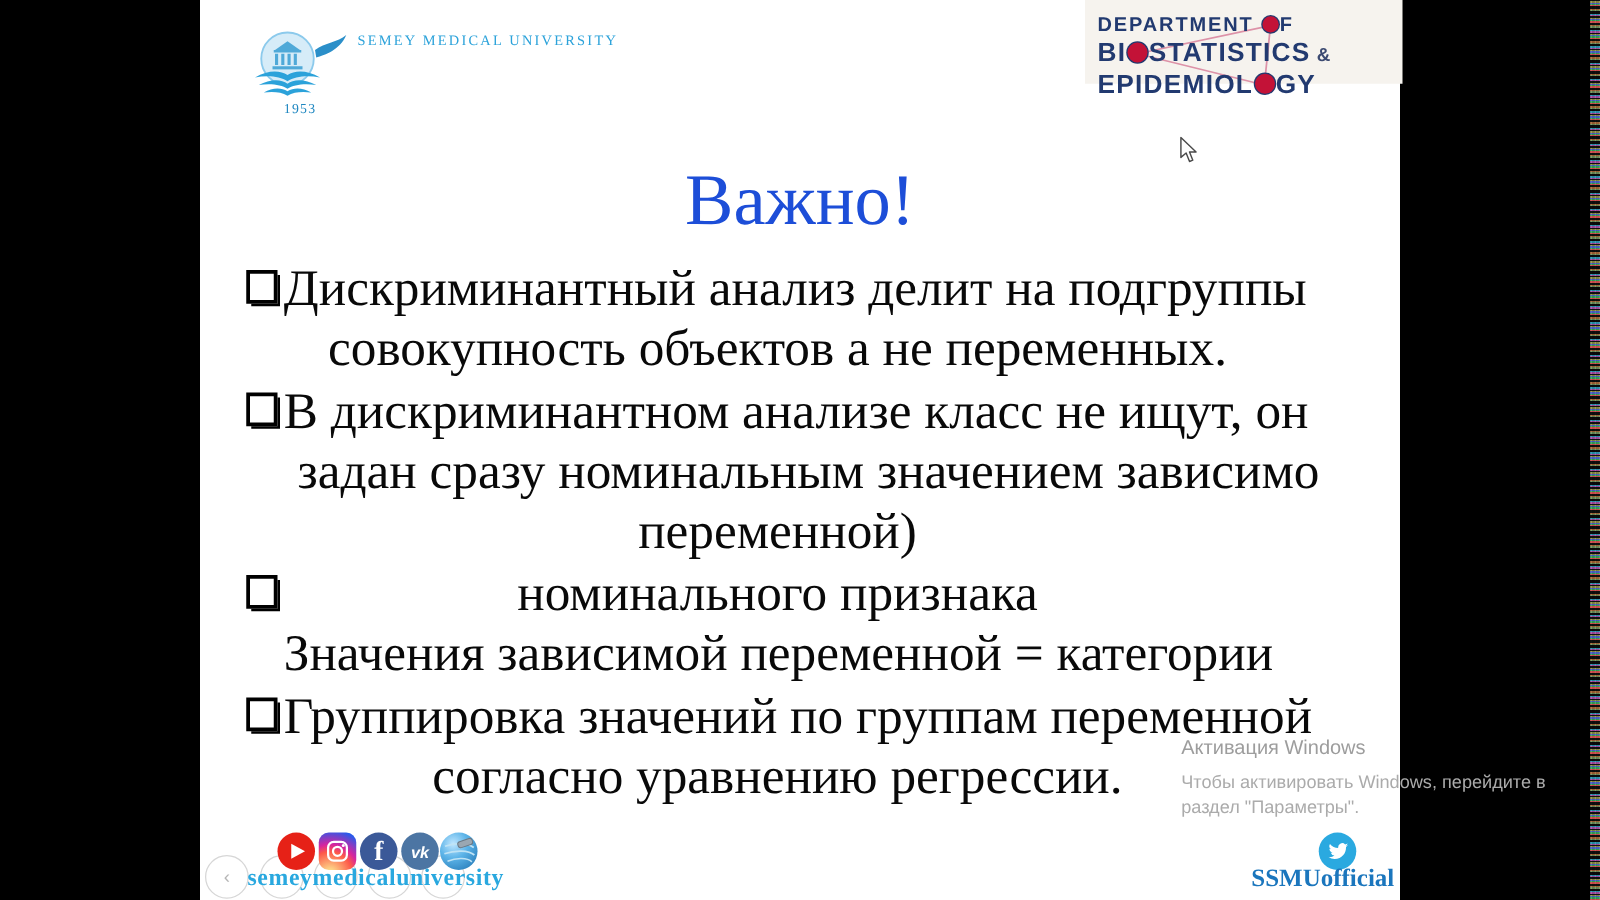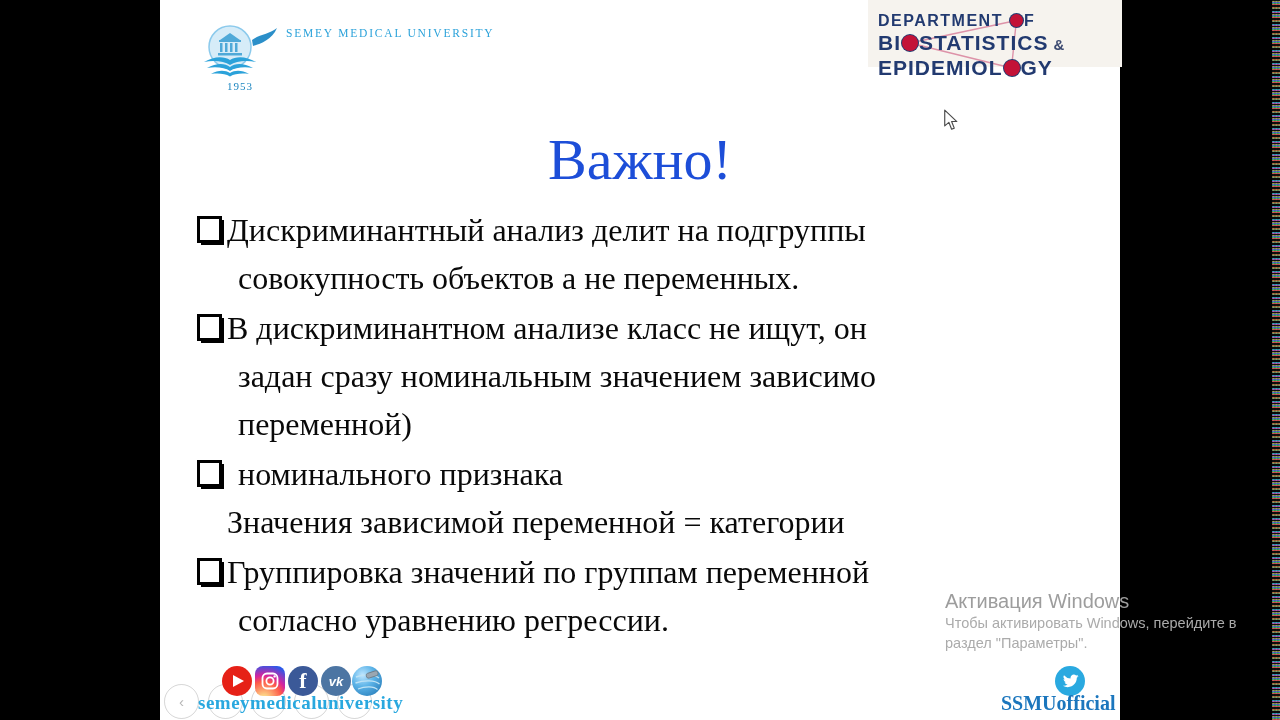--- a/index.html
+++ b/index.html
@@ -42,21 +42,21 @@
   .node-lg{width:16px;height:16px;margin:0 1px -1px 1px;}
   #dept-amp{font-size:15px;font-weight:bold;color:#3c4a71;margin-left:5px;}
   #dept-net{position:absolute;left:0;top:0;width:254px;height:95px;z-index:0;}
 
   
   #slide-title{position:absolute;left:0;top:118px;width:100%;text-align:center;
                font-size:58px;line-height:84px;color:#1d4ed8;}
 
   
   #bullet-list{position:absolute;left:36px;top:206px;width:810px;}
-  .bullet{position:relative;padding-left:42px;font-size:32px;line-height:48px;color:#090909;margin-bottom:2px;}
+  .bullet{position:relative;padding-left:42px;font-size:41px;line-height:48px;color:#090909;margin-bottom:2px;text-align:center;}
   .bullet .sq{position:absolute;left:1px;top:10px;width:19px;height:21px;background:#fff;
               border:3px solid #000;box-shadow:3px 3px 0 -1px #000;}
   .bullet .line{white-space:nowrap;}
   .bullet .line.first{margin-left:-11px;}
 
   
   .ghost{position:absolute;width:33px;height:33px;border-radius:50%;
          border:1px solid rgba(130,130,130,.33);z-index:1;
          display:flex;align-items:center;justify-content:center;
          color:rgba(120,120,120,.55);font-family:"Liberation Sans",sans-serif;font-size:15px;}
@@ -75,21 +75,21 @@
                color:#29a8df;letter-spacing:.5px;white-space:nowrap;}
 
   
   #icon-twitter{left:895px;background:#2aa9e0;}
   #handle-right{position:absolute;left:841px;top:692px;width:110px;z-index:2;
                 font-size:20px;font-weight:bold;color:#1b76bd;white-space:nowrap;}
 
   
   #watermark{position:absolute;left:785px;top:590px;z-index:9;
              font-family:"Liberation Sans","DejaVu Sans",sans-serif;color:#a6a6a6;}
-  #wm-title{font-size:20px;font-weight:300;color:#9d9d9d;margin-bottom:0;}
+  #wm-title{font-size:16px;font-weight:300;color:#9d9d9d;margin-bottom:8px;}
   .wm-line{font-size:14.5px;line-height:20px;white-space:nowrap;color:#ababab;}
 
   
   #cursor{position:absolute;left:783px;top:109px;z-index:10;}
 </style>
 </head>
 <body>
 
 <div id="frame">
   <div id="bar-left" class="bar"></div>

